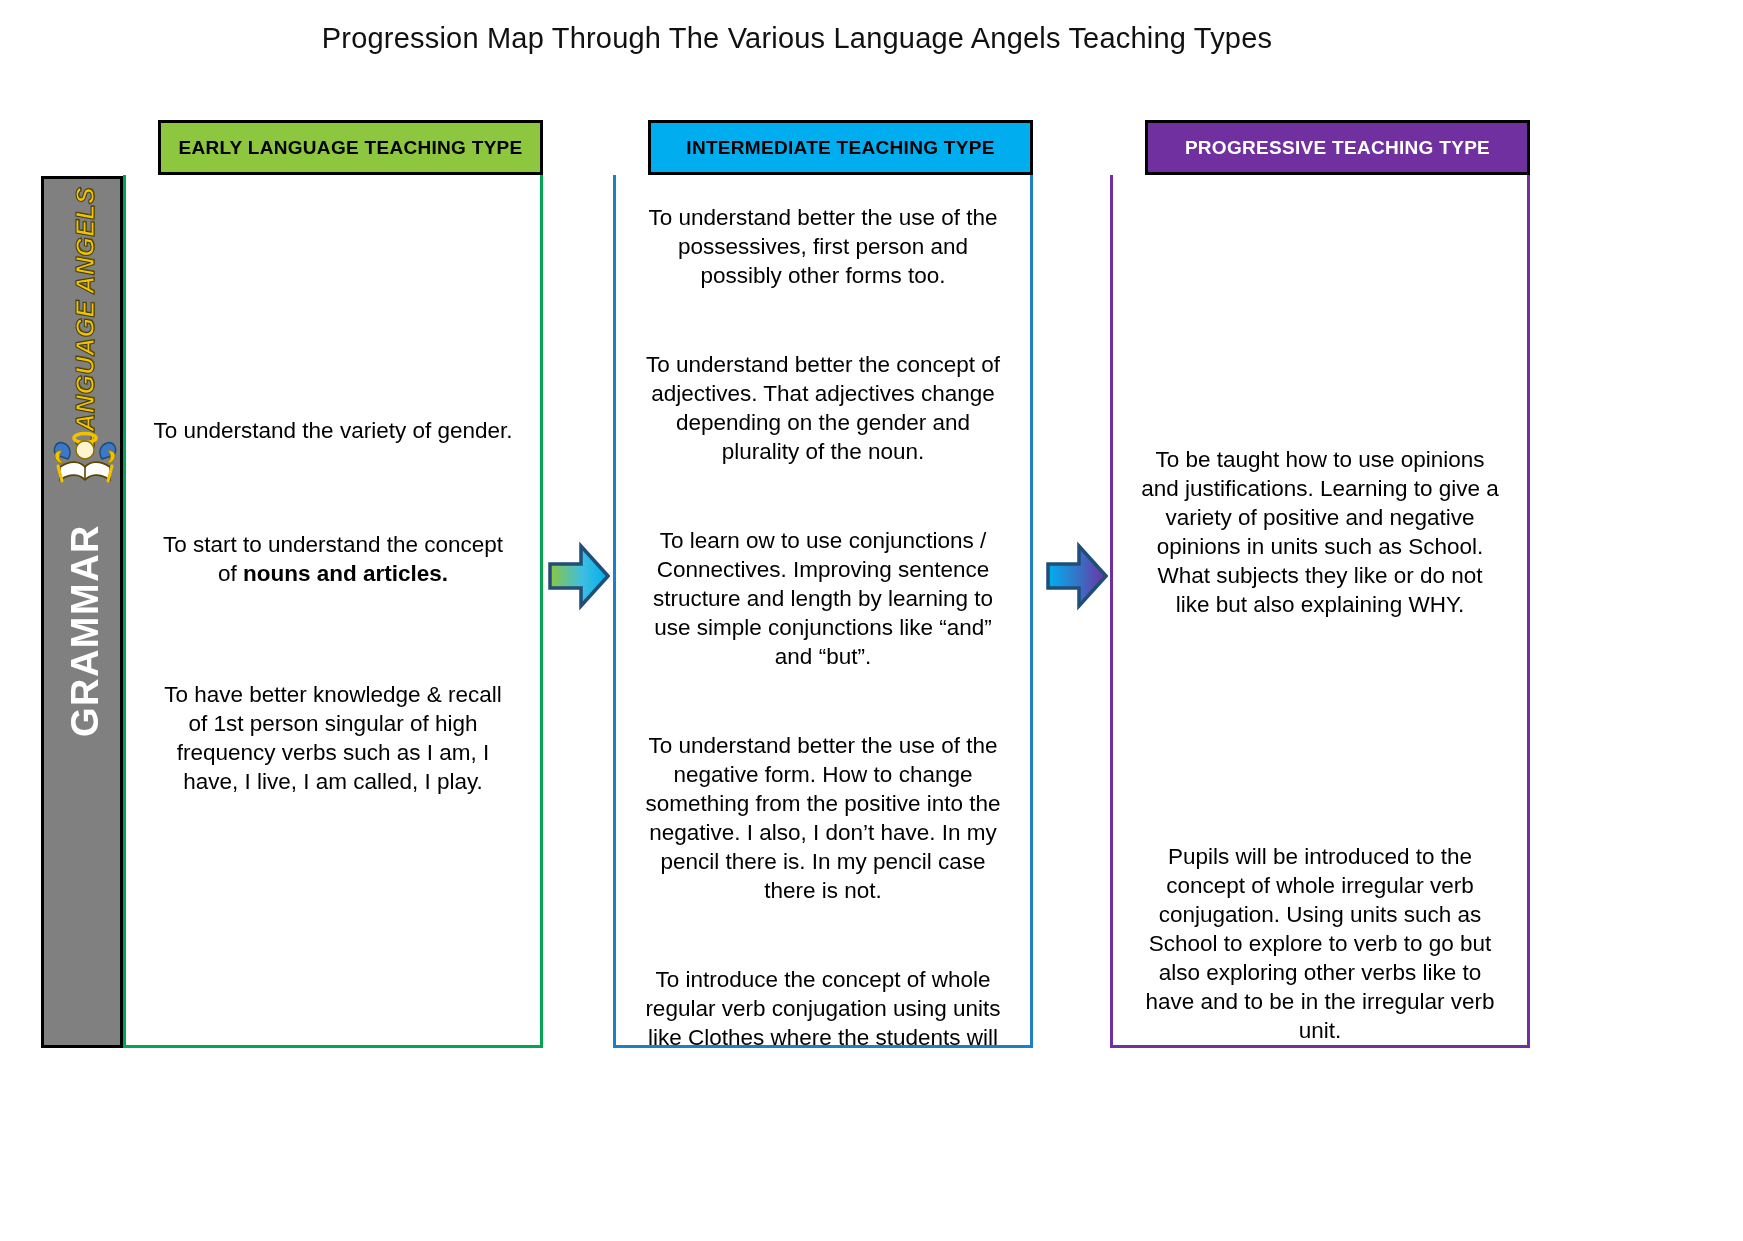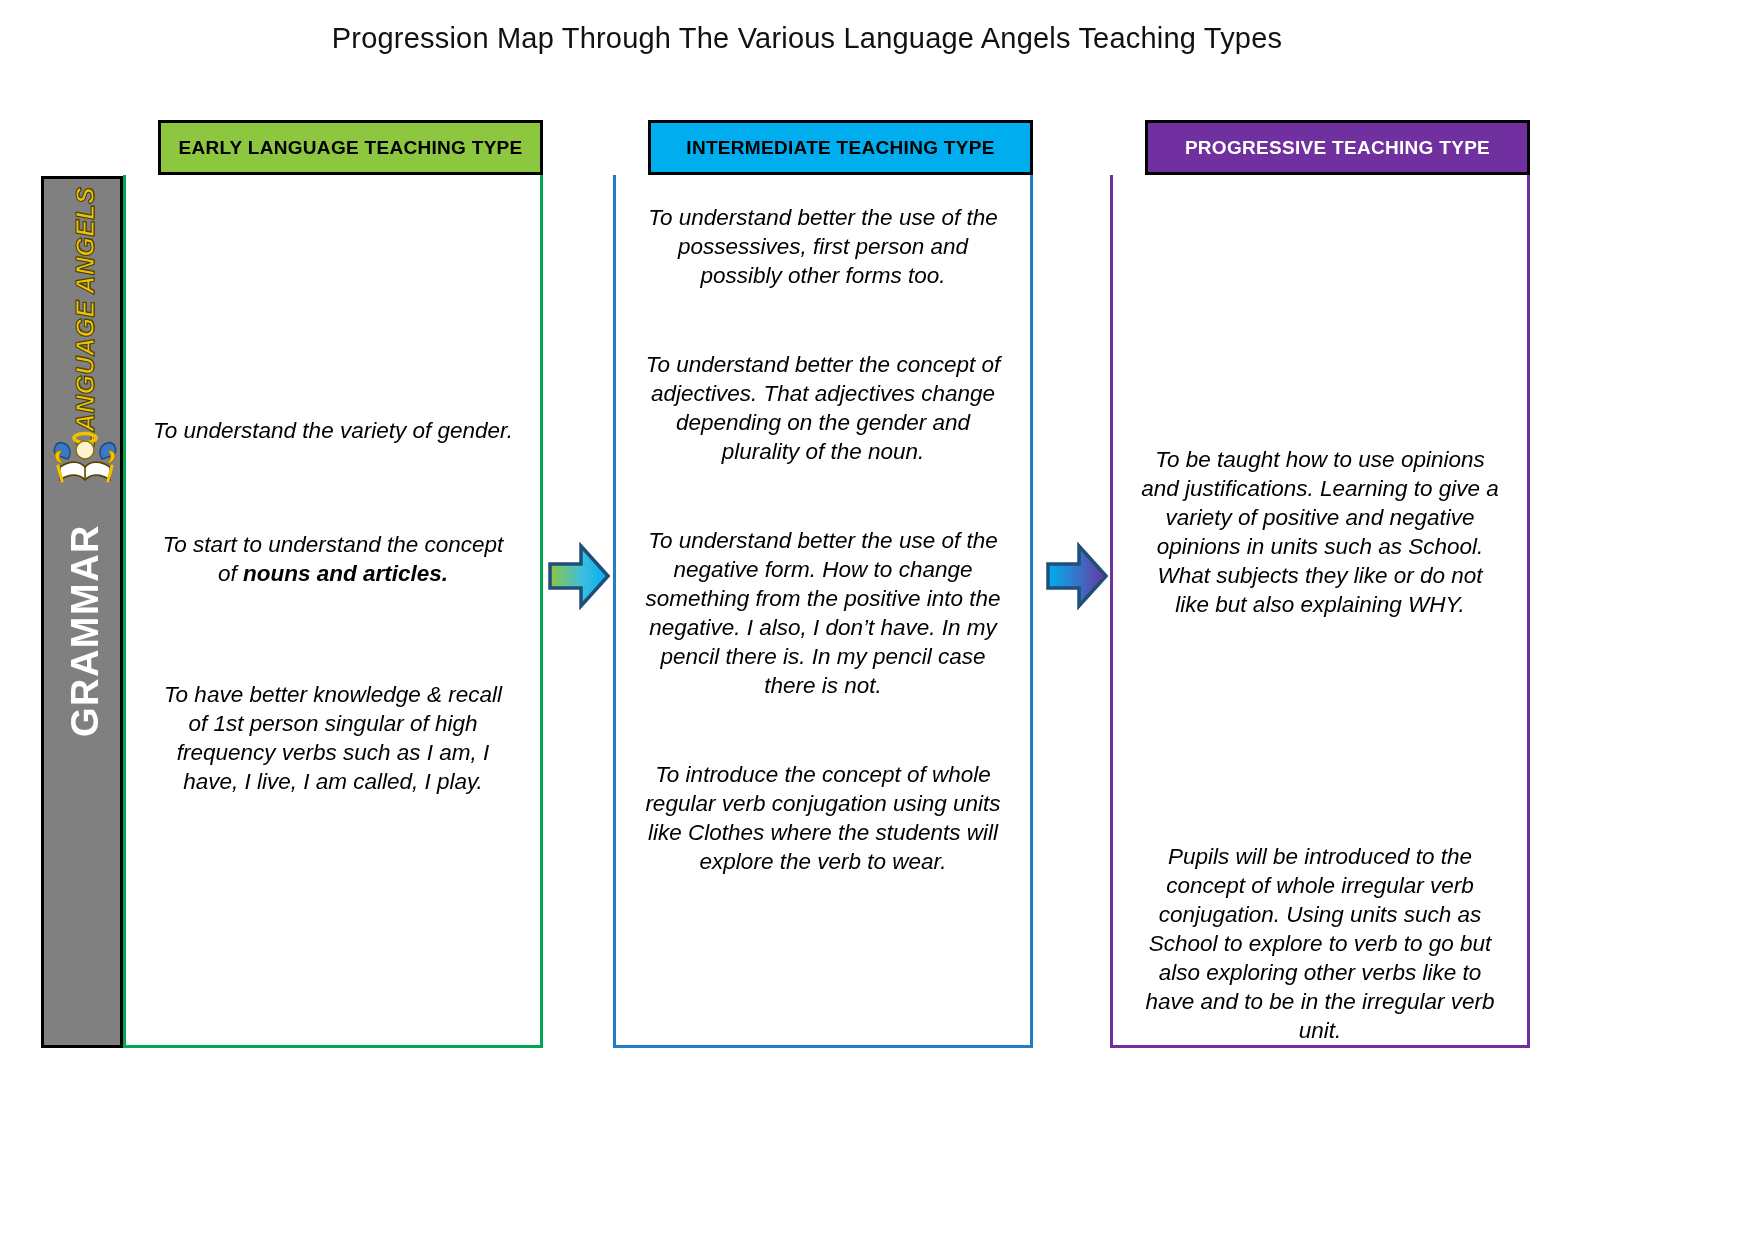--- a/index.html
+++ b/index.html
@@ -14,21 +14,21 @@
     position: relative;
     font-family: "Liberation Sans", sans-serif;
     color: #000000;
     overflow: hidden;
   }
 
   
   #page-title {
     position: absolute;
     top: 22px;
-    left: 14px;
+    left: 4px;
     width: 1586px;
     text-align: center;
     font-size: 29px;
     font-weight: 400;
     letter-spacing: 0.2px;
     color: #111111;
     font-family: "Liberation Sans", sans-serif;
   }
 
   
@@ -115,21 +115,20 @@
   .col-body {
     position: relative;
     height: 873px;
     box-sizing: border-box;
     background: #ffffff;
     padding: 0 26px;
     display: flex;
     flex-direction: column;
     justify-content: center;
     overflow: hidden;
-    font-style: italic;
   }
   .para {
     text-align: center;
     font-family: "Liberation Sans", sans-serif;
     font-size: 22.5px;
     line-height: 29px;
     color: #000000;
   }
   .para b { font-weight: 700; }
 
@@ -226,20 +225,21 @@
     </linearGradient>
   </defs>
   <polygon points="2,24 33,24 33,6 60,36 33,66 33,48 2,48" fill="url(#grad-arrow-1)" stroke="#1F4E79" stroke-width="3.5" stroke-linejoin="miter"></polygon>
 </svg>
 
 <div class="column" id="col-intermediate">
   <div class="col-header">INTERMEDIATE TEACHING TYPE</div>
   <div class="col-body">
     <div class="para">To understand better the use of the possessives, first person and possibly other forms too.</div>
     <div class="para">To understand better the concept of adjectives. That adjectives change depending on the gender and plurality of the noun.</div>
+    <div class="para">To learn ow to use conjunctions / Connectives. Improving sentence structure and length by learning to use simple conjunctions like “and” and “but”.</div>
     <div class="para">To understand better the use of the negative form. How to change something from the positive into the negative. I also, I don’t have. In my pencil there is. In my pencil case there is not.</div>
     <div class="para">To introduce the concept of whole regular verb conjugation using units like Clothes where the students will explore the verb to wear.</div>
   </div>
 </div>
 
 <svg class="arrow" id="arrow-2" viewBox="0 0 62 72">
   <defs>
     <linearGradient id="grad-arrow-2" x1="0" y1="0" x2="1" y2="0">
       <stop offset="0%" stop-color="#00AEEF"></stop>
       <stop offset="55%" stop-color="#3A6FC4"></stop>

